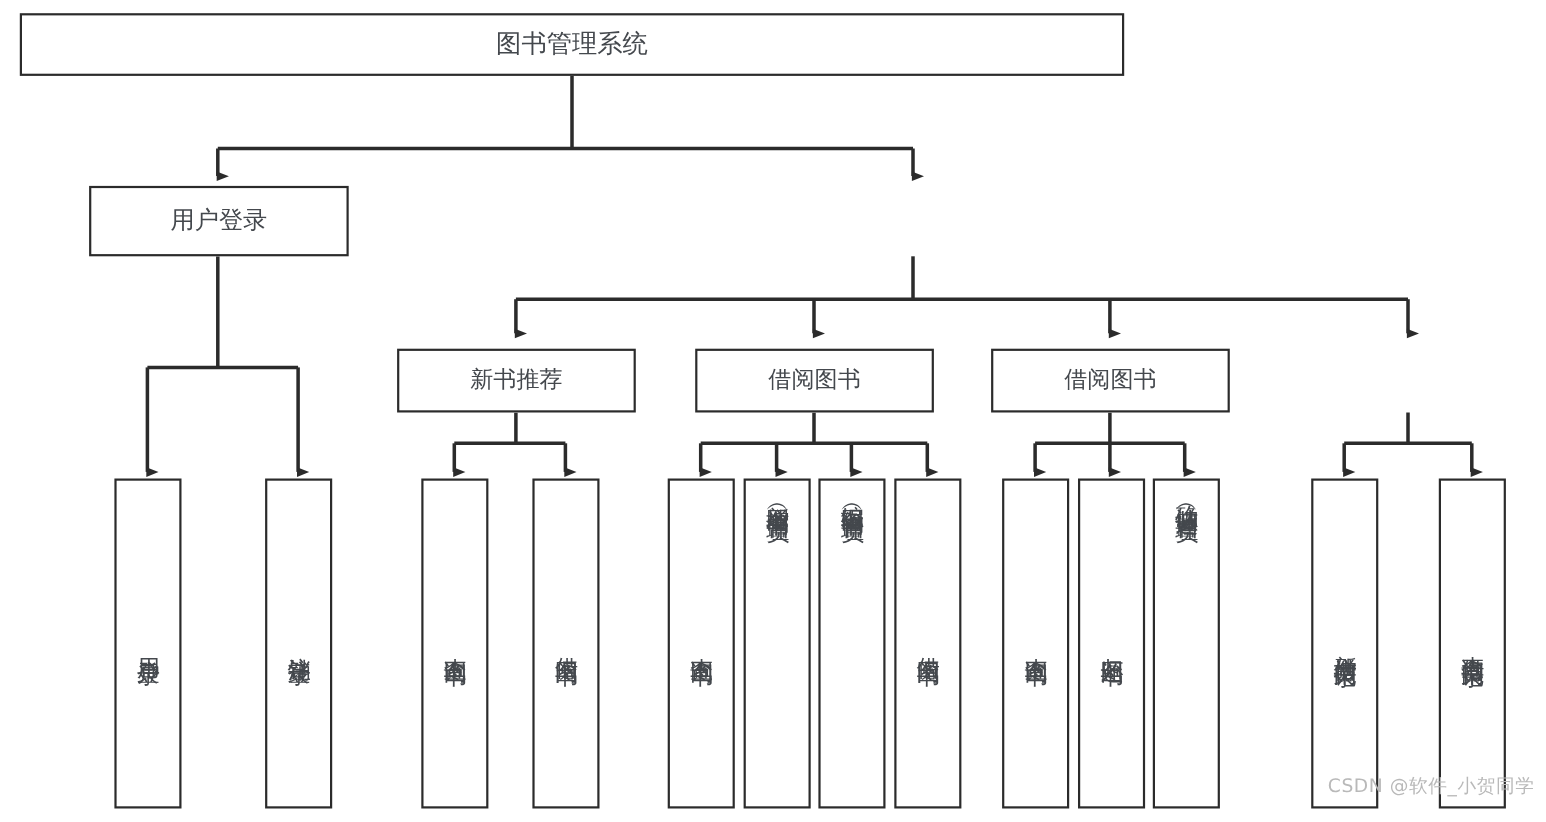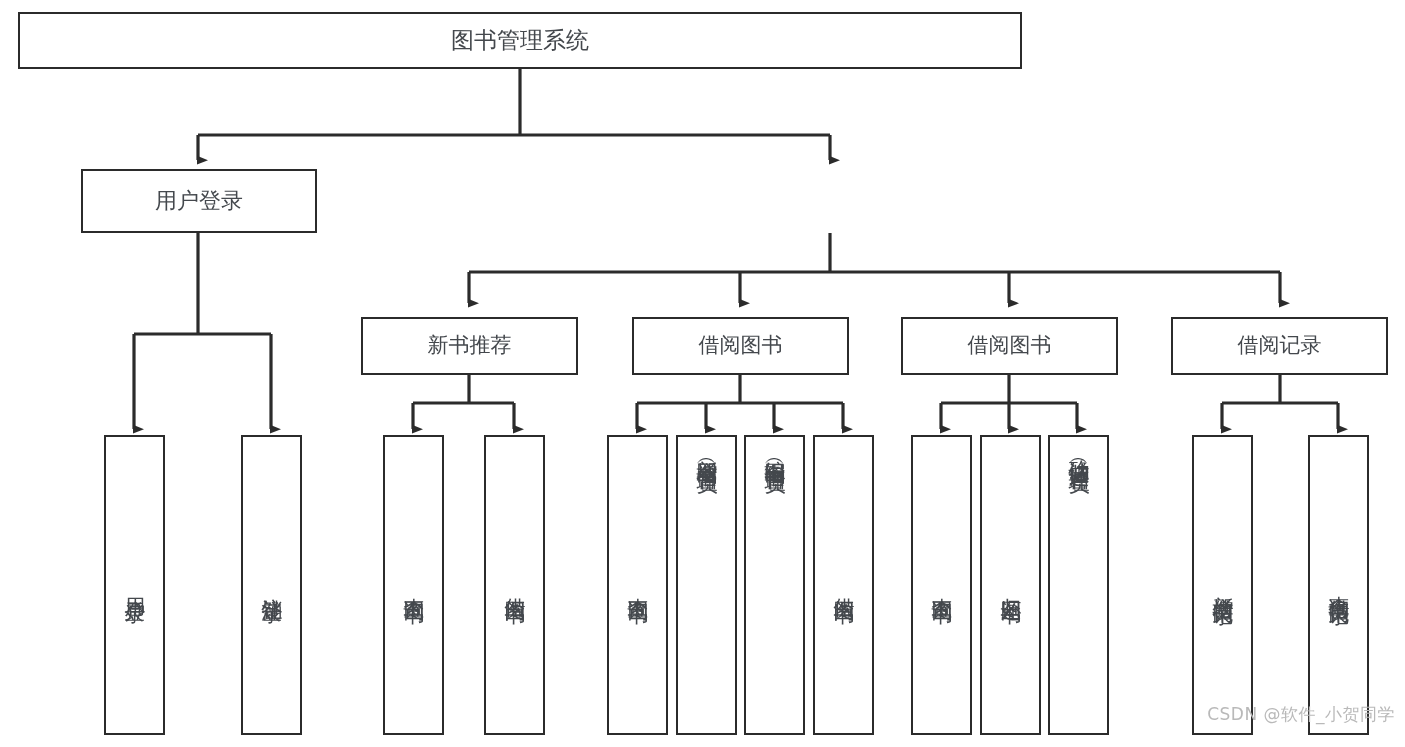--- a/index.html
+++ b/index.html
@@ -137,23 +137,20 @@
 
   <div class="node-box level-2" style="left:361px; top:317px; width:217px; height:58px;">
     <span class="node-label">新书推荐</span>
   </div>
   <div class="node-box level-2" style="left:632px; top:317px; width:217px; height:58px;">
     <span class="node-label">借阅图书</span>
   </div>
   <div class="node-box level-2" style="left:901px; top:317px; width:217px; height:58px;">
     <span class="node-label">借阅图书</span>
   </div>
-  <div class="node-box level-2" style="left:1171px; top:317px; width:217px; height:58px;">
-    <span class="node-label">借阅记录</span>
-  </div>
 
   <div class="node-box leaf center-v" style="left:104px; top:435px; width:61px; height:300px;">
     <span class="node-label">用户登录</span>
   </div>
   <div class="node-box leaf center-v" style="left:241px; top:435px; width:61px; height:300px;">
     <span class="node-label">注销登录</span>
   </div>
 
   <div class="node-box leaf center-v" style="left:383px; top:435px; width:61px; height:300px;">
     <span class="node-label">查询图书</span>

